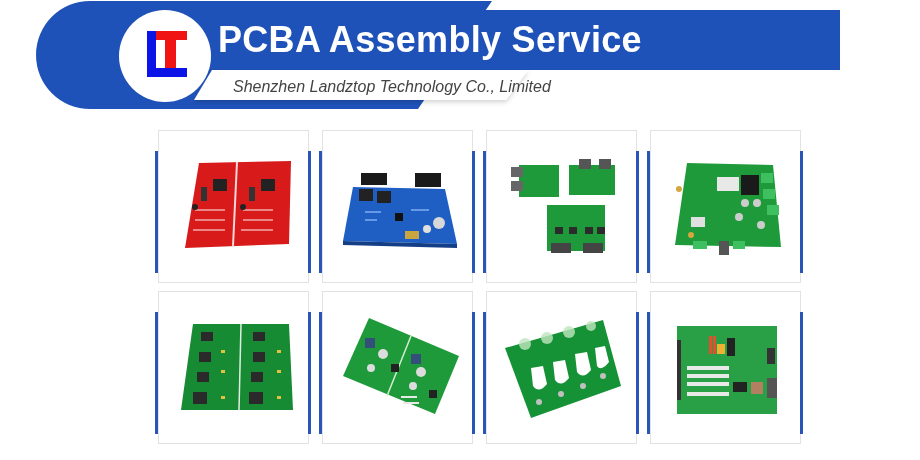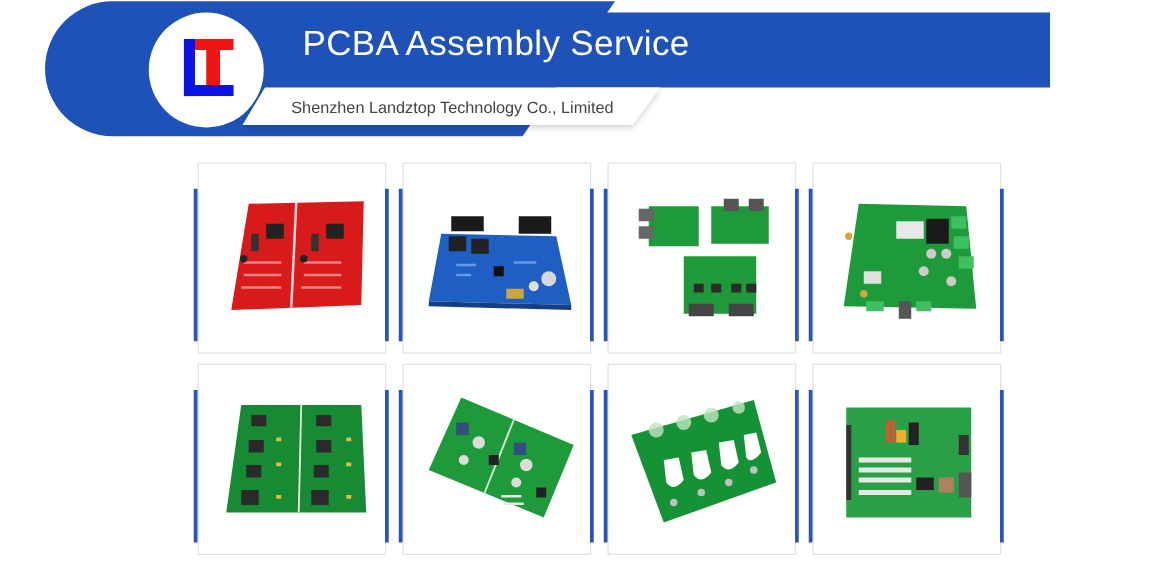--- a/index.html
+++ b/index.html
@@ -31,33 +31,34 @@
       border-radius: 50%;
       background: #ffffff;
     }
     .logo-mark {
       position: absolute;
       left: 147px; top: 31px;
       width: 40px; height: 46px;
     }
     .title {
       position: absolute;
-      left: 242px; top: 19px;
-      font-size: 28px;
-      font-weight: normal;
+      left: 218px; top: 19px;
+      font-size: 36px;
+      font-weight: bold;
       color: #ffffff;
       letter-spacing: 0.3px;
       white-space: nowrap;
     }
     .subtitle {
       position: absolute;
       left: 233px; top: 78px;
-      font-size: 13px;
+      font-size: 16px;
       color: #444444;
       white-space: nowrap;
+      font-style: italic;
     }
     
     .grid {
       position: absolute;
       left: 158px; top: 130px;
       width: 644px;
       display: grid;
       grid-template-columns: repeat(4, 151px);
       grid-template-rows: repeat(2, 153px);
       column-gap: 13px;

